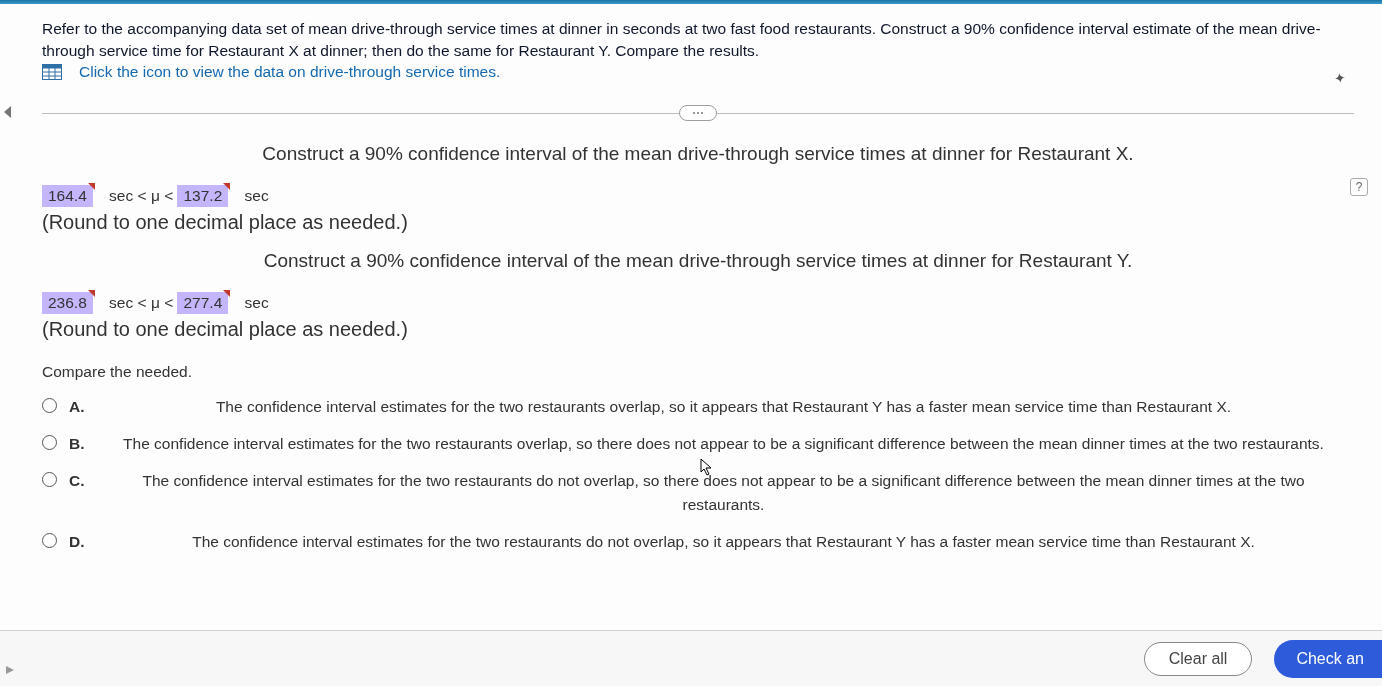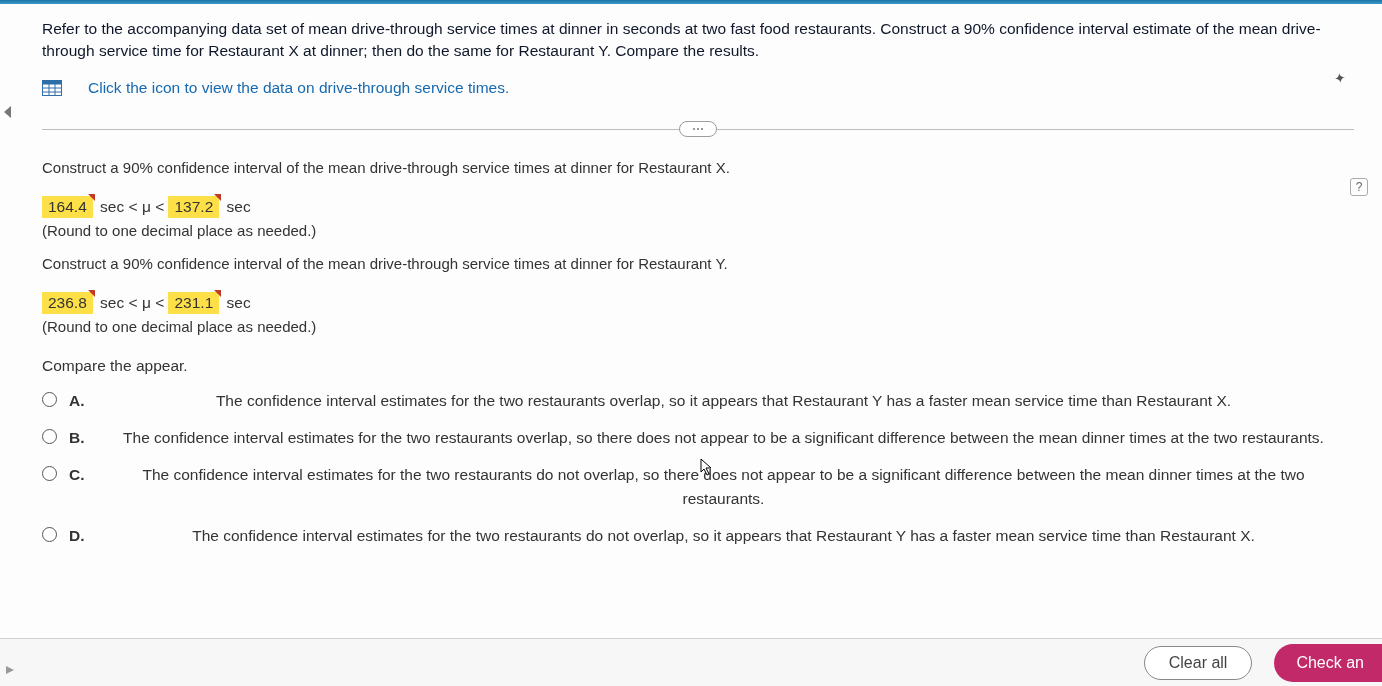--- a/index.html
+++ b/index.html
@@ -2,43 +2,43 @@
 <html><head>
 <meta charset="utf-8">
 <style>
   * { box-sizing: border-box; margin: 0; padding: 0; }
   html, body { width: 1382px; height: 686px; font-family: Arial, Helvetica, sans-serif; background: #f5f5f5; overflow: hidden; }
   .page { width: 1382px; height: 686px; background: #fdfdfd; position: relative; padding: 18px 28px 0 42px; color: #3a3a3a; }
   .top-border { position: absolute; top: 0; left: 0; right: 0; height: 4px; background: linear-gradient(to bottom, #1976a8, #3d99c9); }
   .left-arrow { position: absolute; left: 2px; top: 105px; width: 12px; height: 14px; }
   .left-arrow svg { display:block; }
   .intro { font-size: 15.5px; line-height: 1.45; color: #0f172a; }
-  .data-link-row { margin-top: 16px; display: flex; align-items: center; gap: 26px; }
+  .data-link-row { margin-top: 0; display: flex; align-items: center; gap: 17px; }
   .table-icon { width: 20px; height: 16px; display:inline-flex; align-items:center; justify-content:center; }
   .table-icon svg { display:block; }
   .data-link-text { color: #1669b0; font-size: 15.5px; }
   .hr-wrap { position: relative; margin-top: 32px; margin-bottom: 28px; height: 2px; }
   .hr-line { border: none; border-top: 1px solid #bdbdbd; height:0; }
   .pill { position: absolute; left: 50%; top: -8px; transform: translateX(-50%); width: 38px; height: 16px; border: 1px solid #9e9e9e; border-radius: 8px; background: #fff; display:flex; align-items:center; justify-content:center; gap:2px; }
   .pill .dot { width:2px; height:2px; background:#777; border-radius:50%; }
-  .q-text { font-size: 15px; color: #333; margin-top: 10px; }
+  .q-text { font-size: 19px; color: #333; margin-top: 10px; text-align: center; }
   .help-icon { position: absolute; right: 14px; top: 178px; width: 18px; height: 18px; border: 1px solid #aaa; border-radius: 3px; color:#666; font-size:12px; display:flex; align-items:center; justify-content:center; }
   .answer-line { margin-top: 20px; font-size: 15.5px; color:#333; }
-  .ans-box { display:inline-block; padding: 2px 6px 2px 6px; background: #fde047; position: relative; margin-right: 3px; }
+  .ans-box { display:inline-block; padding: 2px 6px 2px 6px; background: #c4b5fd; position: relative; margin-right: 12px; }
   .ans-box::after { content:""; position:absolute; top:-2px; right:-2px; width:0; height:0; border-left:7px solid transparent; border-top:7px solid #c0392b; }
-  .round-note { font-size: 15px; color:#333; margin-top: 4px; }
+  .round-note { font-size: 20px; color:#333; margin-top: 4px; }
   .compare-title { font-size: 15.5px; color:#333; margin-top: 22px; }
   .options { margin-top: 14px; }
   .opt { display:flex; align-items:flex-start; gap: 12px; margin-bottom: 14px; font-size: 15.5px; color:#333; line-height:1.5; }
   .opt .radio { width:15px; height:15px; border:1.5px solid #555; border-radius:50%; flex:0 0 15px; margin-top:3px; background:#fff; }
   .opt .letter { font-weight:bold; width: 22px; flex: 0 0 22px; }
   .opt .text { flex: 1 1 auto; padding-right: 10px; text-align: center; }
-  .footer { position:absolute; left:0; right:0; bottom:0; height:48px; border-top:1px solid #d0d0d0; background:#f7f7f7; display:flex; align-items:center; justify-content:flex-end; padding-right:0; gap:22px; }
+  .footer { position:absolute; left:0; right:0; bottom:0; height:56px; border-top:1px solid #d0d0d0; background:#f7f7f7; display:flex; align-items:center; justify-content:flex-end; padding-right:0; gap:22px; }
   .btn-clear { border:1.5px solid #888; background:#fff; color:#444; font-size:16px; padding: 7px 24px; border-radius: 22px; cursor:pointer; }
-  .btn-check { border:none; background:#be185d; color:#fff; font-size:16px; padding: 10px 18px 10px 22px; border-radius: 22px 0 0 22px; cursor:pointer; margin-right:0; opacity:0.92; }
+  .btn-check { border:none; background:#1d4ed8; color:#fff; font-size:16px; padding: 10px 18px 10px 22px; border-radius: 22px 0 0 22px; cursor:pointer; margin-right:0; opacity:0.92; }
   .footer-left-arrow { position:absolute; left:4px; bottom:12px; width:12px; height:12px;}
   .bird { position:absolute; right:36px; top:70px; font-size:14px; color:#555; transform:rotate(-10deg); }
   .cursor { position:absolute; left:700px; top:458px; width:14px; height:18px; }
 </style>
 </head>
 <body>
 
 <div class="page">
   <div class="top-border"></div>
 
@@ -77,25 +77,25 @@
   <div class="help-icon">?</div>
 
   <div class="q-text">Construct a 90% confidence interval of the mean drive-through service times at dinner for Restaurant X.</div>
   <div class="answer-line">
     <span class="ans-box">164.4</span><span> sec &lt; μ &lt; </span><span class="ans-box">137.2</span> <span>sec</span>
   </div>
   <div class="round-note">(Round to one decimal place as needed.)</div>
 
   <div class="q-text" style="margin-top:16px;">Construct a 90% confidence interval of the mean drive-through service times at dinner for Restaurant Y.</div>
   <div class="answer-line">
-    <span class="ans-box">236.8</span><span> sec &lt; μ &lt; </span><span class="ans-box">231.1</span> <span>sec</span>
+    <span class="ans-box">236.8</span><span> sec &lt; μ &lt; </span><span class="ans-box">277.4</span> <span>sec</span>
   </div>
   <div class="round-note">(Round to one decimal place as needed.)</div>
 
-  <div class="compare-title">Compare the appear.</div>
+  <div class="compare-title">Compare the needed.</div>
 
   <div class="options">
     <div class="opt">
       <span class="radio"></span>
       <span class="letter">A.</span>
       <span class="text">The confidence interval estimates for the two restaurants overlap, so it appears that Restaurant Y has a faster mean service time than Restaurant X.</span>
     </div>
     <div class="opt">
       <span class="radio"></span>
       <span class="letter">B.</span>

